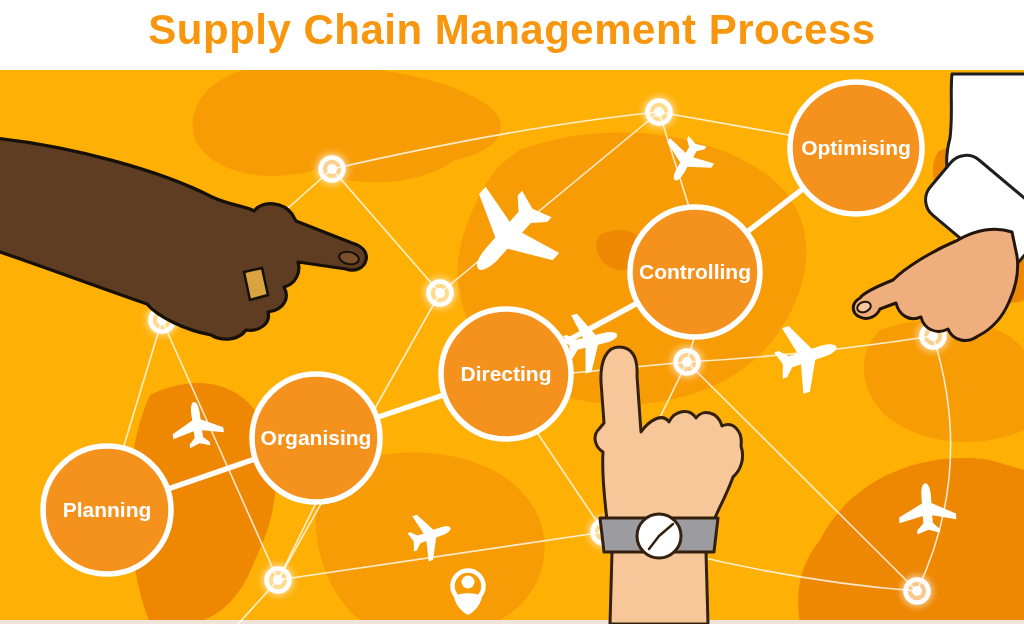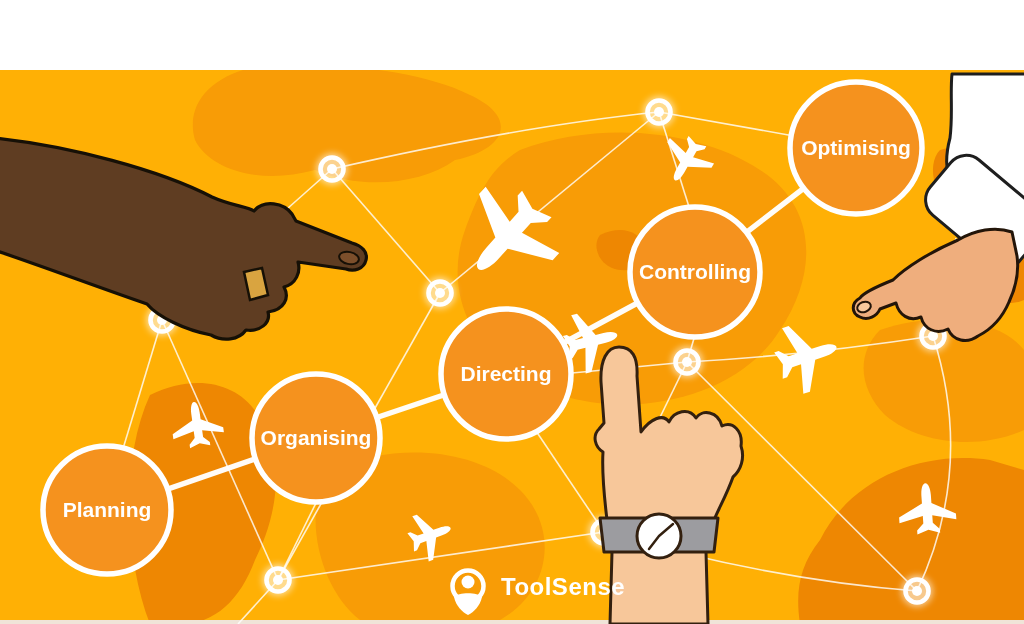--- a/index.html
+++ b/index.html
@@ -29,20 +29,21 @@
   .skin-med{fill:var(--skin-medium,#EFAE7D);stroke:#231509;stroke-width:3;stroke-linejoin:round}
   .sleeve{fill:#fff;stroke:#1E1E1E;stroke-width:3;stroke-linejoin:round}
   .watchband{fill:var(--watch-band,#9C9CA0);stroke:#33200F;stroke-width:3;stroke-linejoin:round}
 </style>
 </head>
 <body>
 
 <div class="canvas">
 
   <div class="header"></div>
+  <div class="title">Supply Chain Management Process</div>
 
   <svg id="scene" width="1024" height="624" viewBox="0 0 1024 624">
     <defs>
       <filter id="blurf" x="-60%" y="-60%" width="220%" height="220%">
         <feGaussianBlur stdDeviation="3.2"></feGaussianBlur>
       </filter>
     </defs>
 
     <rect x="0" y="66" width="1024" height="558" fill="#FFB005" id="map-base-rect"></rect>
     <g>
@@ -187,14 +188,13 @@
       <ellipse cx="864" cy="307" rx="7" ry="5" transform="rotate(-20 864 307)" fill="#F8C89C" stroke="#231509" stroke-width="2"></ellipse>
     </g>
 
     <g>
       <circle cx="468" cy="586" r="15.5" fill="none" stroke="#fff" stroke-width="4.5"></circle>
       <circle cx="468" cy="582" r="6.5" fill="#fff"></circle>
       <path d="M454,597 C458,592 478,592 482,597 C480,606 474,612 468,615 C462,612 456,606 454,597 Z" fill="#fff"></path>
     </g>
   </svg>
 
-  <div class="brand-text">ToolSense</div>
 </div>
 
 </body></html>

